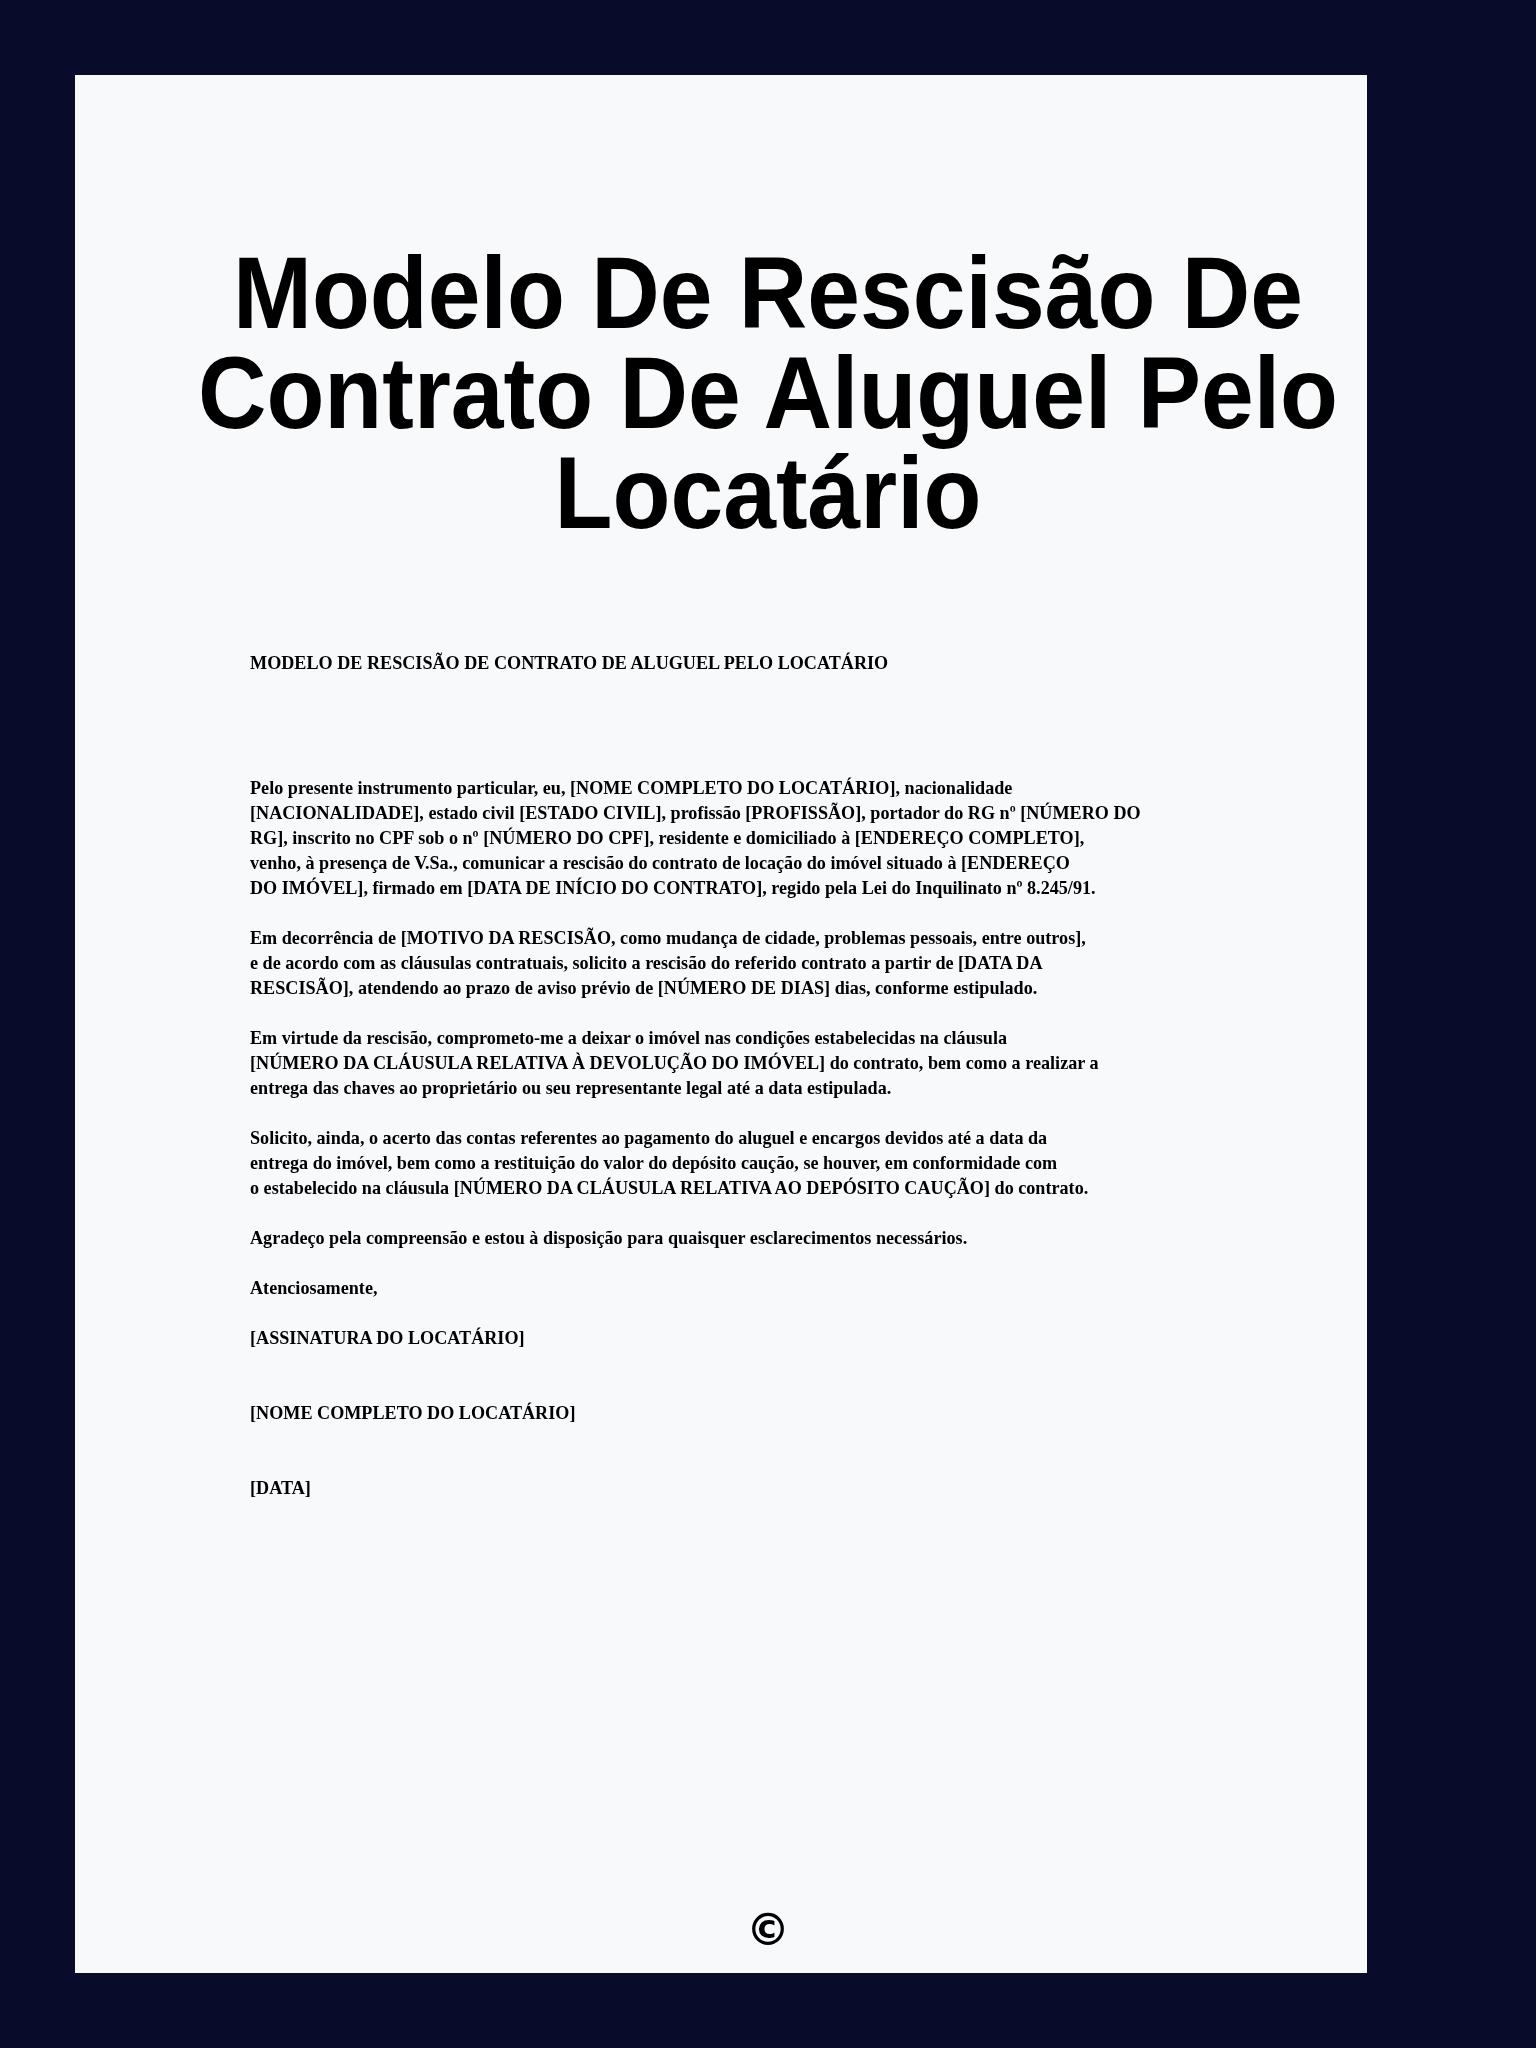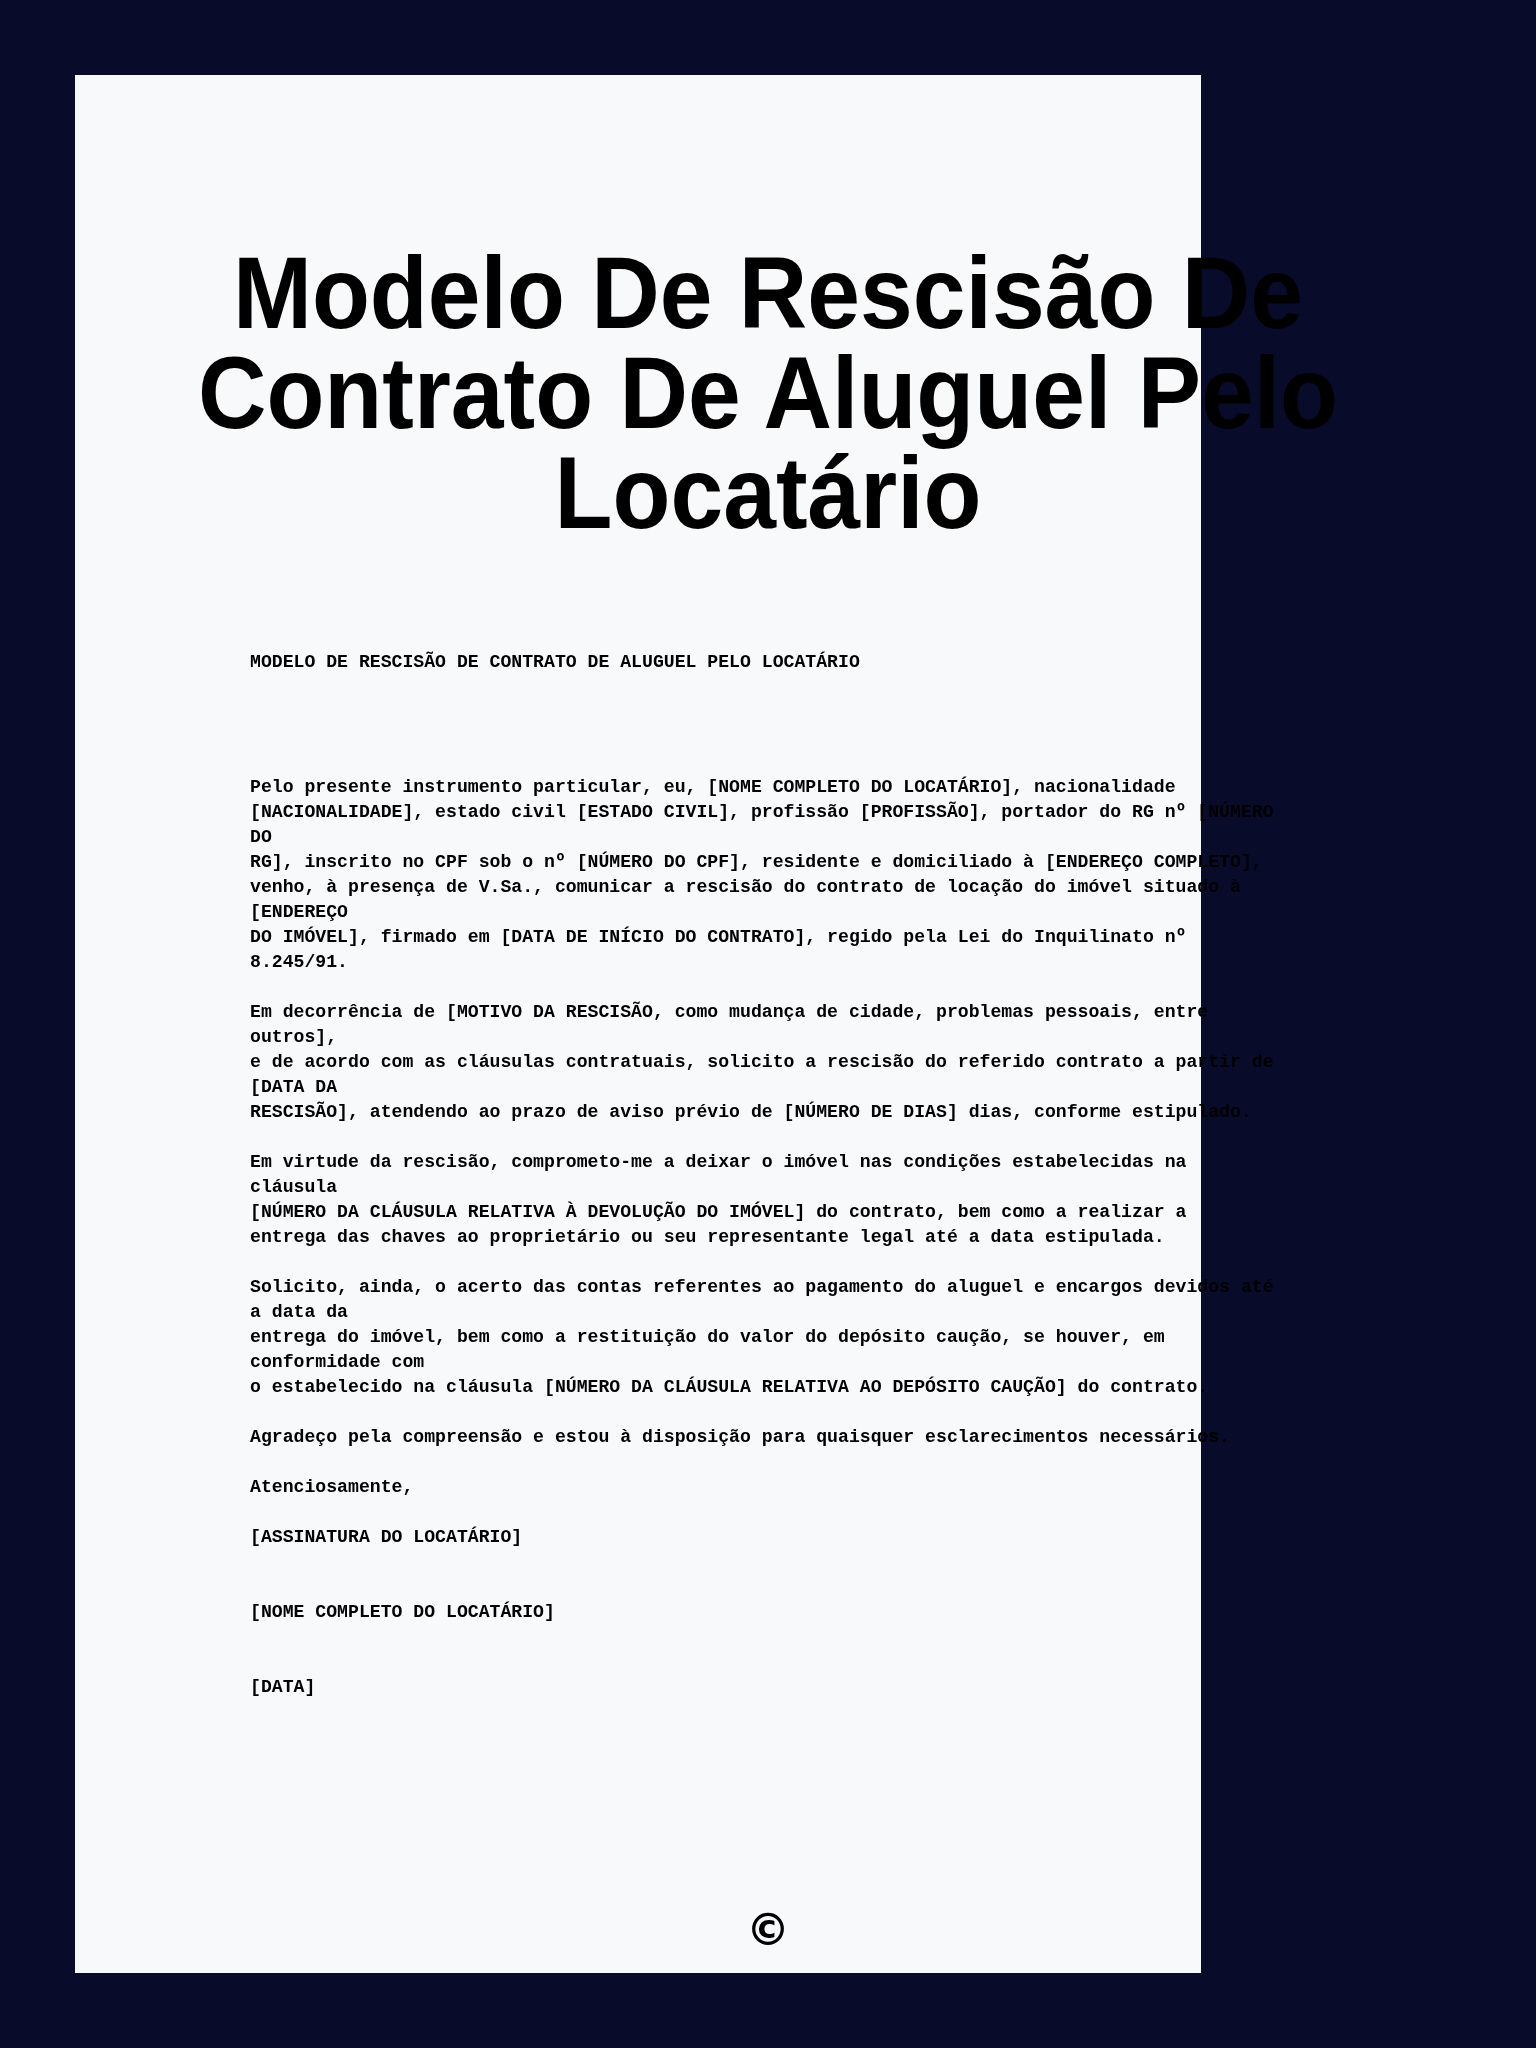--- a/index.html
+++ b/index.html
@@ -12,21 +12,21 @@
       background: #080b2a;
       position: relative;
       overflow: hidden;
       font-family: "Liberation Sans", "DejaVu Sans", sans-serif;
       color: #000000;
     }
     .page {
       position: absolute;
       left: 75px;
       top: 75px;
-      width: 1126px;
+      width: 1292px;
       height: 1898px;
       background: #f7f9fb;
     }
     .title {
       position: absolute;
       left: 0;
       top: 168px;
       width: 1386px;
       margin: 0;
       text-align: center;
@@ -43,21 +43,21 @@
     }
     .title-line {
       display: block;
       white-space: nowrap;
     }
     .doc-body {
       position: absolute;
       left: 175px;
       top: 575px;
       width: 1040px;
-      font-family: Liberation Mono, monospace;
+      font-family: Liberation Serif, serif;
       font-weight: bold;
       font-size: 19px;
       line-height: 25px;
     }
     .condensed {
       display: block;
       transform: scaleX(0.955);
       transform-origin: left top;
       width: 1072px;
     }

